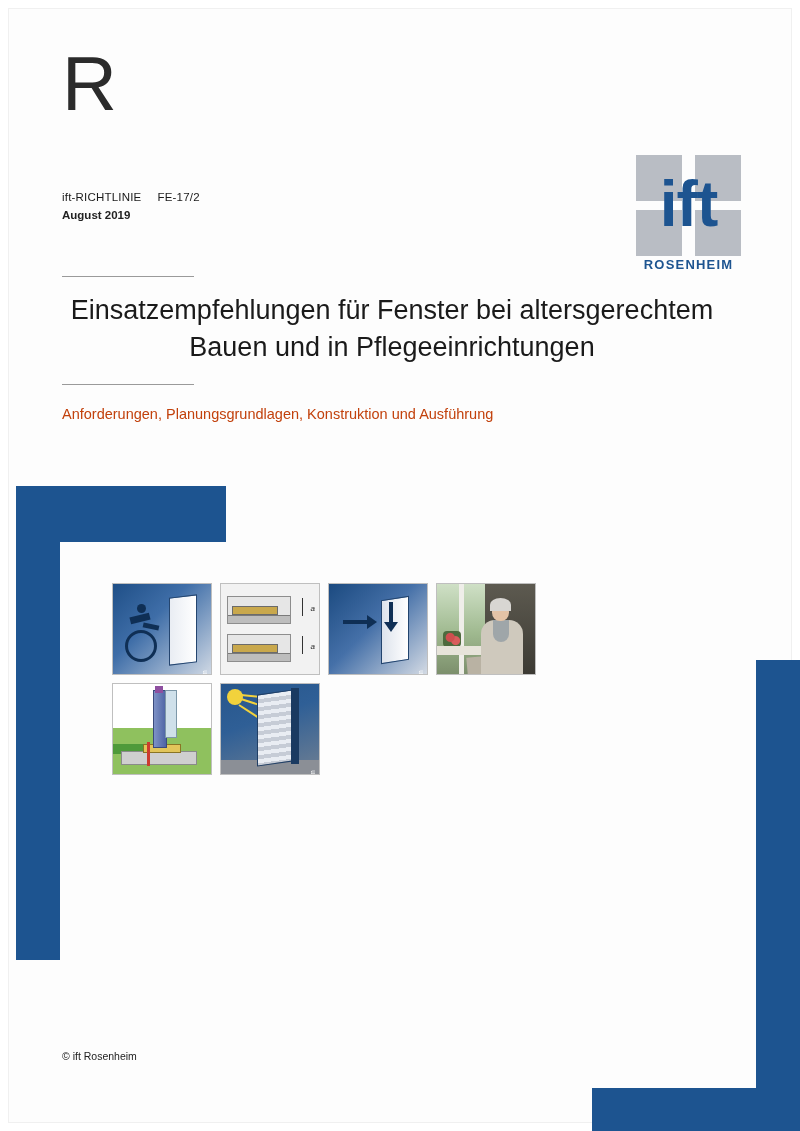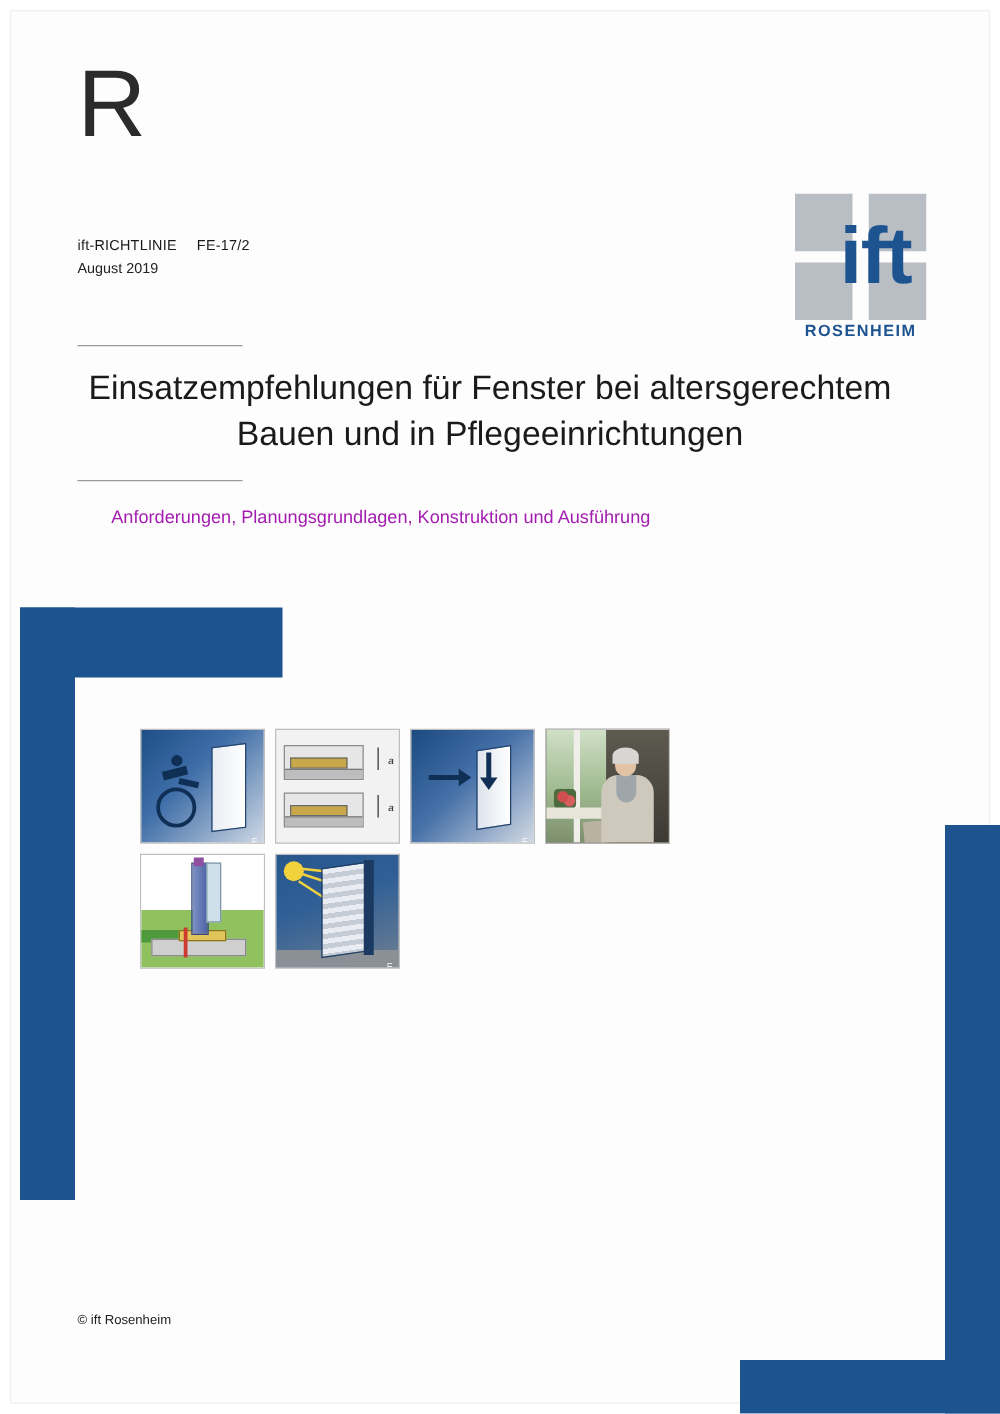--- a/index.html
+++ b/index.html
@@ -84,21 +84,21 @@
   }
   .doc-meta .line1 {
     font-weight: normal;
     letter-spacing: 0.2px;
     margin-top: 32px;
   }
   .doc-meta .line1 .code {
     margin-left: 16px;
   }
   .doc-meta .line2 {
-    font-weight: normal;
+    font-weight: bold;
     color: #222;
   }
 
   
   .logo {
     position: absolute;
     left: 628px;
     top: 147px;
     width: 105px;
     height: 118px;
@@ -106,21 +106,21 @@
   .logo .sq {
     position: absolute;
     background: #b9bdc4;
   }
   .logo .sq1 { left: 0px;  top: 0px;  width: 46px; height: 46px; }
   .logo .sq2 { left: 59px; top: 0px;  width: 46px; height: 46px; }
   .logo .sq3 { left: 0px;  top: 55px; width: 46px; height: 46px; }
   .logo .sq4 { left: 59px; top: 55px; width: 46px; height: 46px; }
   .logo .ift {
     position: absolute;
-    left: 12px;
+    left: 0;
     top: 6px;
     width: 105px;
     text-align: center;
     font-family: "Liberation Sans", sans-serif;
     font-size: 64px;
     font-weight: bold;
     color: #1d5490;
     line-height: 1.35;
     letter-spacing: -1px;
   }
@@ -157,22 +157,21 @@
     line-height: 1.38;
     color: #1a1a1a;
     text-align: center;
   }
   .subtitle {
     position: absolute;
     left: 54px;
     top: 398px;
     width: 660px;
     font-size: 14.5px;
-    color: #a21caf;
-    margin-left: 27px;
+    color: #c2410c;
   }
 
   
   .thumbs {
     position: absolute;
     left: 104px;
     top: 575px;
   }
   .thumb-row {
     display: flex;

